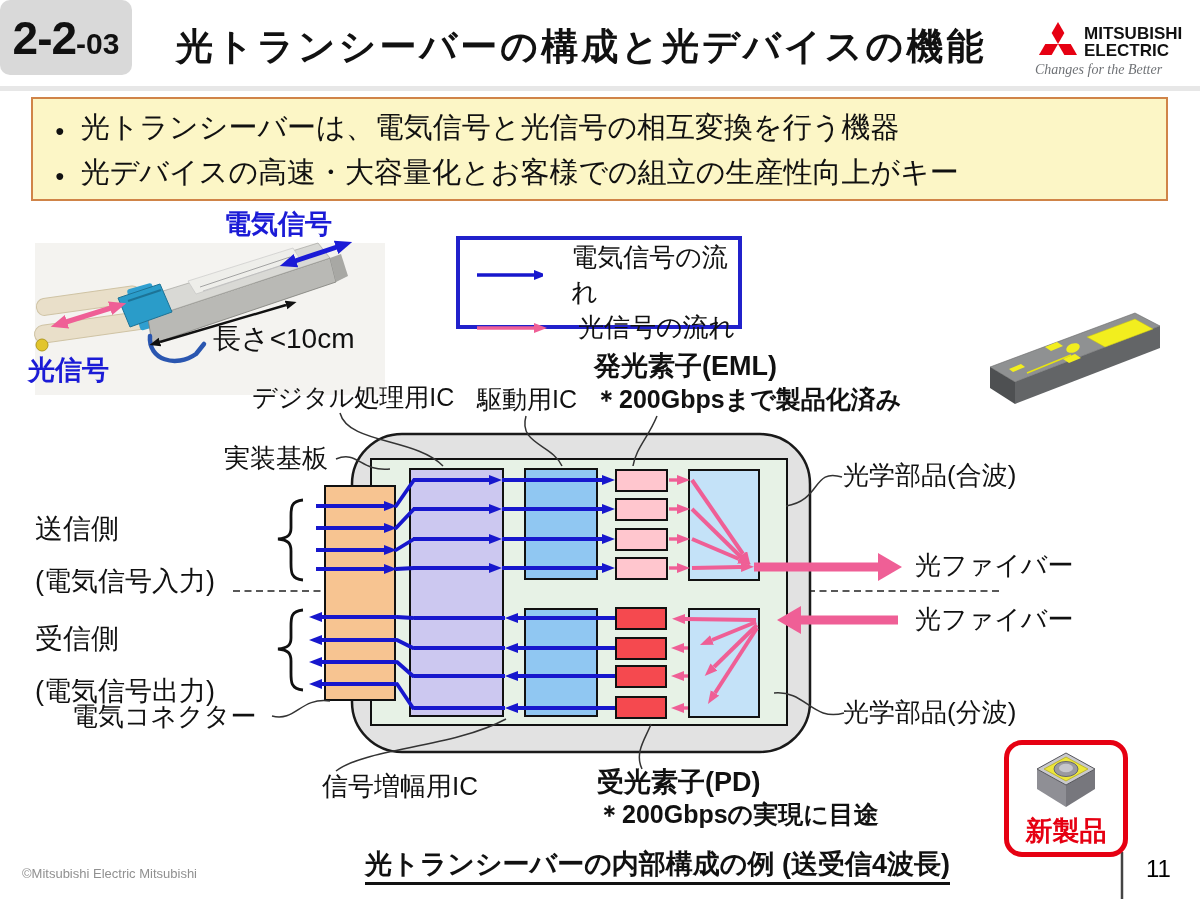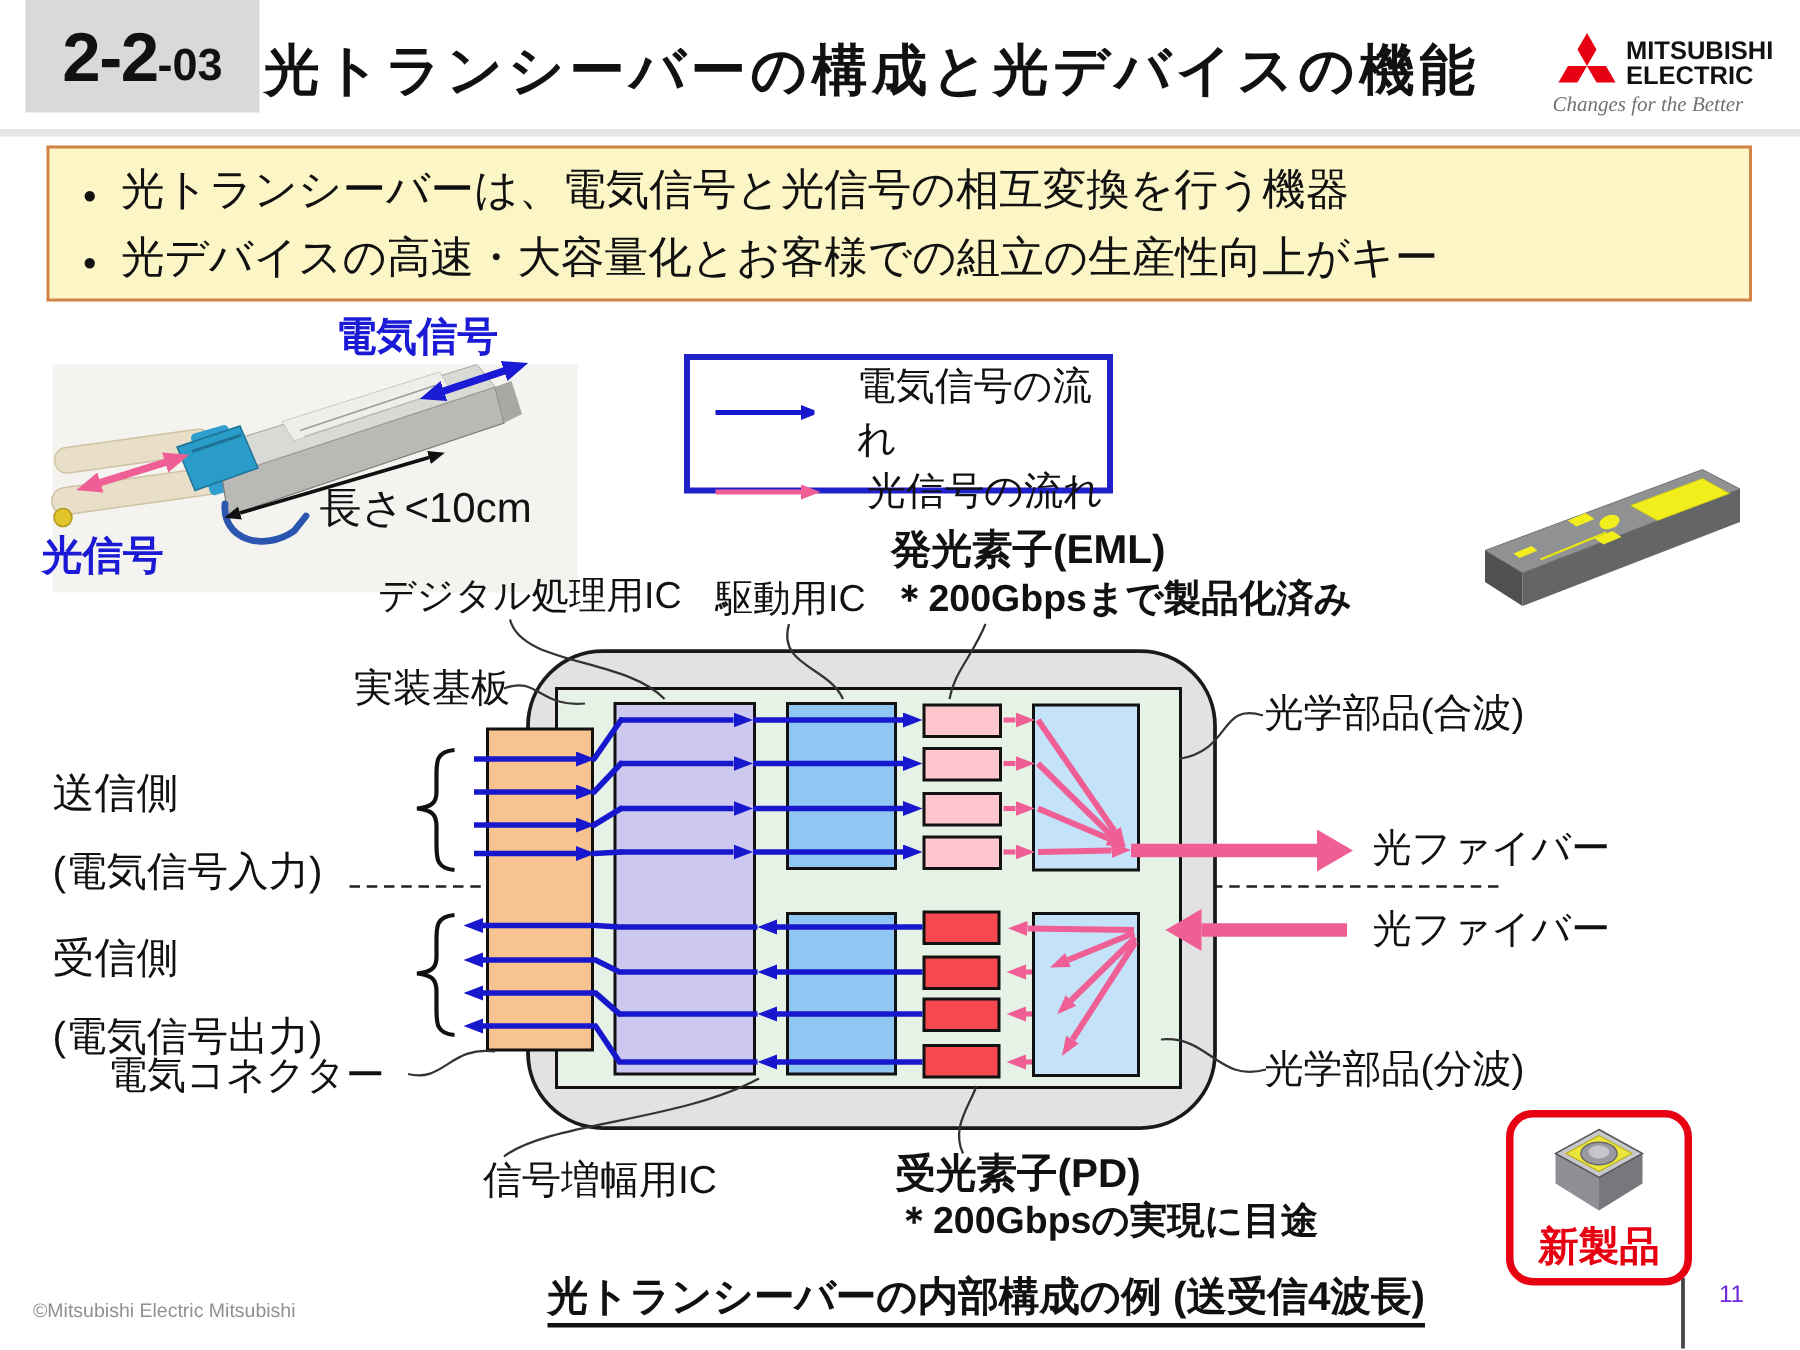--- a/index.html
+++ b/index.html
@@ -2,22 +2,22 @@
 <html><head>
 <meta charset="utf-8">
 <style>
   html,body{margin:0;padding:0;background:#fff;}
   .slide{position:relative;width:1200px;height:900px;background:#ffffff;overflow:hidden;
          font-family:"Liberation Sans","DejaVu Sans",sans-serif;color:#111;}
   .layer{position:absolute;left:0;top:0;width:1200px;height:900px;z-index:1;}
   .lbl{position:absolute;z-index:2;white-space:nowrap;font-size:26px;color:#111;line-height:1.1;}
   .bold{font-weight:bold;}
   
-  .hdr-badge{position:absolute;left:17px;top:9;width:156px;height:75px;background:#d9d9d9;z-index:2;
-             display:flex;align-items:center;justify-content:center;}
+  .hdr-badge{position:absolute;left:0;top:9;width:132px;height:75px;background:#d9d9d9;z-index:2;
+             display:flex;align-items:center;justify-content:center;border-radius:10px;}
   .hdr-badge .big{font-size:46px;font-weight:bold;letter-spacing:-1px;}
   .hdr-badge .small{font-size:30px;font-weight:bold;margin-top:12px;}
   .hdr-title{position:absolute;left:176px;top:22px;font-size:37px;font-weight:bold;letter-spacing:3px;z-index:2;white-space:nowrap;}
   .hdr-rule{position:absolute;left:0;top:86px;width:1200px;height:5px;background:#e7e7e7;z-index:2;}
   .logo{position:absolute;left:1032px;top:8px;z-index:2;}
   
   .sumbox{position:absolute;left:31px;top:97px;width:1137px;height:104px;background:#fcf6c6;
           border:2.5px solid #d08448;z-index:2;box-sizing:border-box;padding:6px 10px 0 22px;}
   .sumrow{display:flex;align-items:flex-start;font-size:29px;line-height:1.55;}
   .sumdot{font-size:16px;margin:14px 16px 0 0;}
@@ -33,21 +33,21 @@
   
   .caption{position:absolute;left:270px;top:846px;width:680px;text-align:right;z-index:2;}
   .caption span{font-size:27px;font-weight:bold;border-bottom:3px solid #111;padding-bottom:3px;white-space:nowrap;}
   
   .npbadge{position:absolute;left:1004px;top:740px;width:124px;height:117px;border:5px solid #e60012;
            border-radius:18px;background:#fff;z-index:2;box-sizing:border-box;display:flex;
            flex-direction:column;align-items:center;justify-content:center;gap:2px;}
   .npbadge .nptxt{color:#e60012;font-weight:bold;font-size:27px;}
   .blue-label{color:#1b1bd6;font-weight:bold;font-size:27px;}
   .footer-copy{position:absolute;left:22px;top:866px;font-size:13px;color:#909090;z-index:2;}
-  .pagenum{position:absolute;left:1146px;top:855px;font-size:16px;color:#6d28d9;z-index:2;text-align:center;}
+  .pagenum{position:absolute;left:1146px;top:855px;font-size:24px;color:#000000;z-index:2;text-align:center;}
   .logo-tagline{font-family:"Liberation Serif","DejaVu Serif",serif;font-style:italic;}
 </style>
 </head>
 <body>
 
 <div class="slide">
 
   <svg class="layer" viewBox="0 0 1200 900">
     <defs>
       <marker id="mB" markerUnits="userSpaceOnUse" markerWidth="15" markerHeight="12" refX="0" refY="5" orient="auto-start-reverse">
@@ -258,21 +258,21 @@
             <marker id="legP" markerUnits="userSpaceOnUse" markerWidth="15" markerHeight="12" refX="0" refY="5" orient="auto">
               <path d="M0,0 L13,5 L0,10 Z" fill="#ef5f96"></path>
             </marker>
           </defs>
         <line x1="3" y1="8" x2="60" y2="8" stroke="#ef5f96" stroke-width="3.4" marker-end="url(#legP)"></line>
       </svg>
       <span>光信号の流れ</span>
     </div>
   </div>
 
-  <div class="lbl" style="left:236px;top:444px;">実装基板</div>
+  <div class="lbl" style="left:224px;top:444px;">実装基板</div>
   <div class="lbl" style="left:252px;top:384px;font-size:25px;">デジタル処理用IC</div>
   <div class="lbl" style="left:477px;top:386px;font-size:25px;">駆動用IC</div>
   <div class="lbl bold" style="left:594px;top:352px;font-size:27px;">発光素子(EML)</div>
   <div class="lbl bold" style="left:594px;top:386px;font-size:25px;">＊200Gbpsまで製品化済み</div>
 
   <div class="sideblock" style="top:510px;">
     <div class="l1">送信側</div>
     <div class="l2">(電気信号入力)</div>
   </div>
   <div class="sideblock" style="top:620px;">

